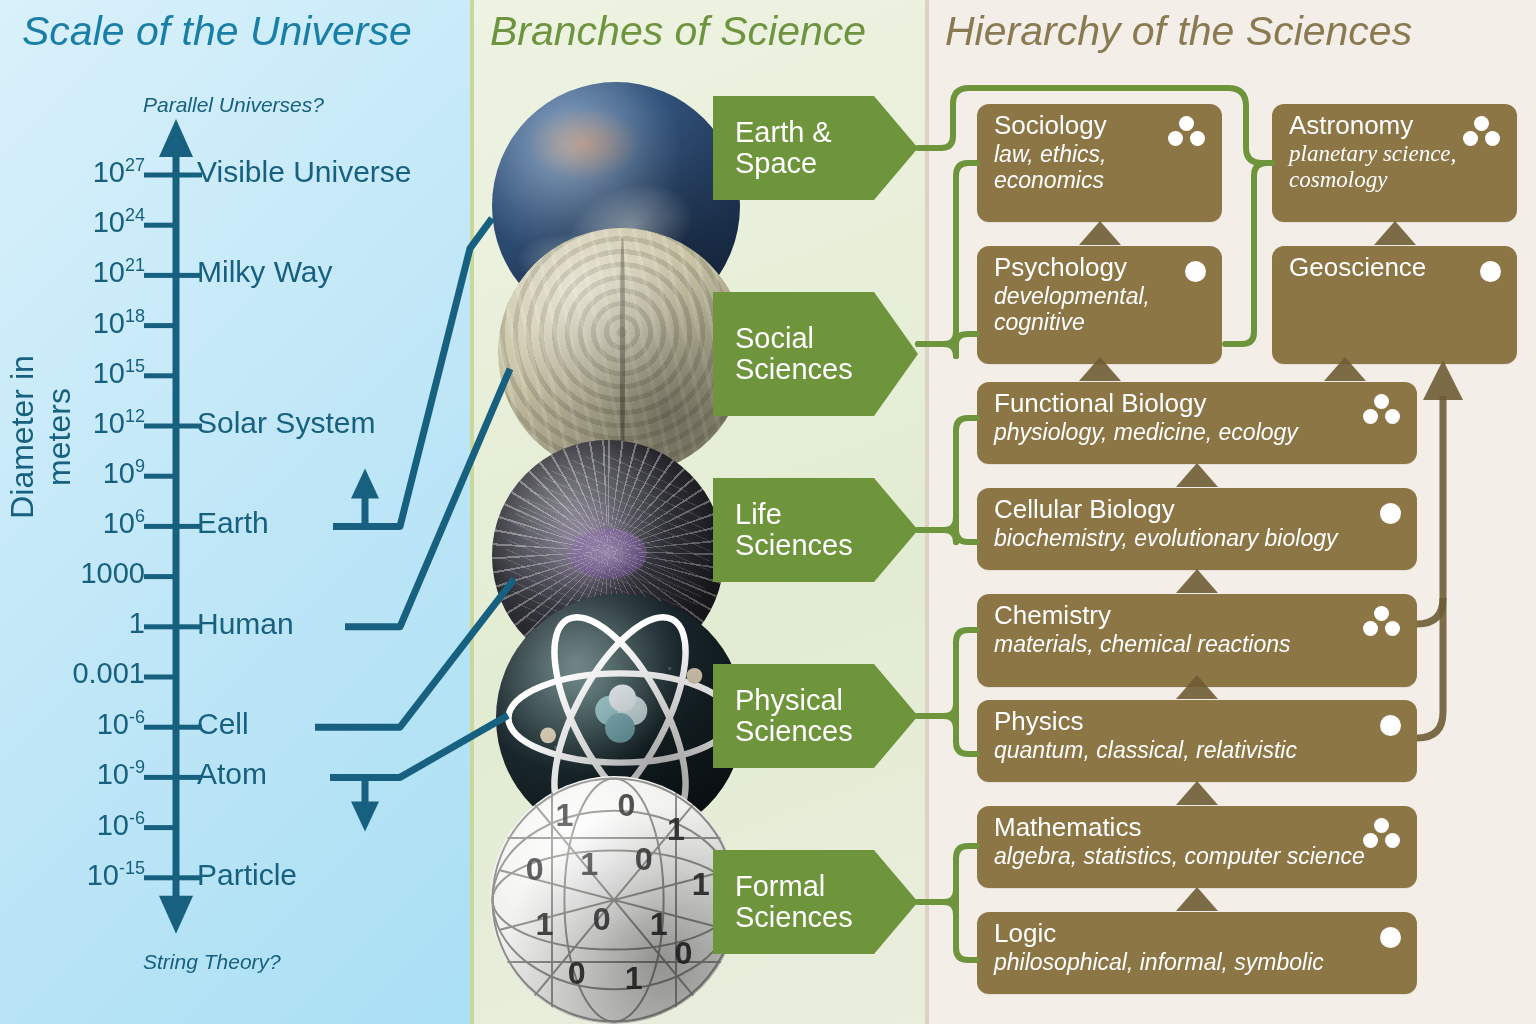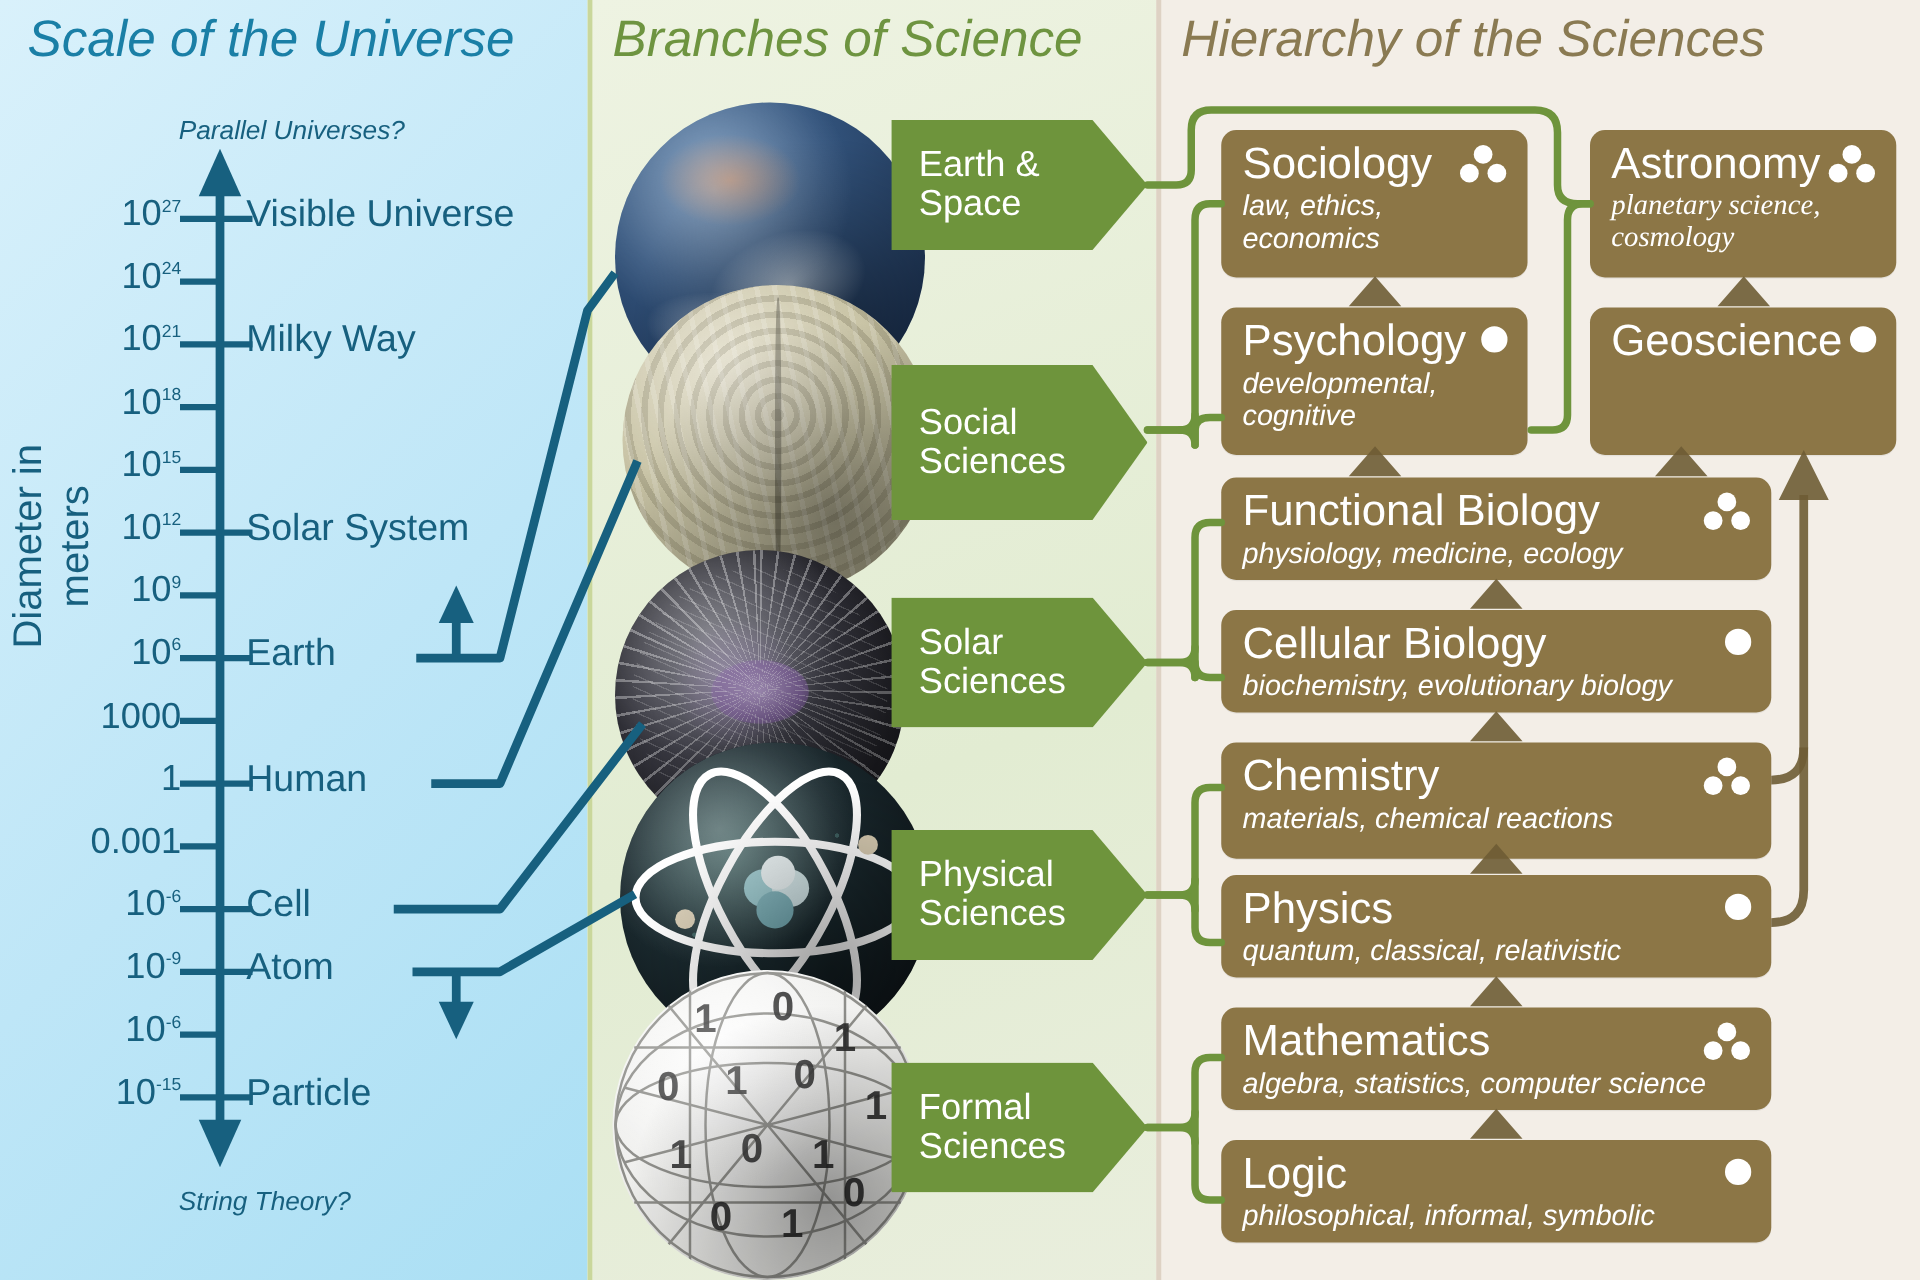--- a/index.html
+++ b/index.html
@@ -23,38 +23,38 @@
   
   #axis-caption{position:absolute;left:-74px;top:400px;width:230px;transform:rotate(-90deg);
       font-size:32px;color:#17607f;text-align:center;}
   #axis-top-note,#axis-bottom-note{position:absolute;font-style:italic;font-size:21px;color:#17607f;white-space:nowrap;}
   #axis-top-note{left:143px;top:93px;}
   #axis-bottom-note{left:143px;top:950px;}
 
   svg.overlay{position:absolute;left:0;top:0;width:1536px;height:1024px;pointer-events:none;}
 
   .tickval{position:absolute;font-size:29px;color:#17607f;text-align:right;width:120px;white-space:nowrap;}
-  .tickval sup{font-size:14px;vertical-align:super;}
+  .tickval sup{font-size:18px;vertical-align:super;}
   .ticklabel{position:absolute;left:197px;font-size:30px;color:#17607f;white-space:nowrap;}
 
   
   .sphere{position:absolute;border-radius:50%;overflow:hidden;}
   .sph-shade{position:absolute;inset:0;border-radius:50%;
       background:radial-gradient(circle at 32% 28%, rgba(255,255,255,.30), rgba(255,255,255,0) 45%),
                  radial-gradient(circle at 68% 74%, rgba(0,0,0,.38), rgba(0,0,0,0) 62%);}
 
   
   .chev{position:absolute;background:#6e943c;color:#fff;font-size:29px;line-height:1.08;
         display:flex;align-items:center;padding-left:22px;box-sizing:border-box;
         clip-path:polygon(0 0, calc(100% - 44px) 0, 100% 50%, calc(100% - 44px) 100%, 0 100%);}
 
   
   .hbox{position:absolute;background:#8c7646;border-radius:12px;color:#fff;box-sizing:border-box;
         padding:7px 16px 9px 17px;box-shadow:0 1px 0 rgba(0,0,0,.06);}
-  .hbox .hname{font-size:35px;line-height:1.12;}
+  .hbox .hname{font-size:26px;line-height:1.12;}
   .hbox .hsub{font-size:23px;font-style:italic;line-height:1.14;margin-top:1px;}
   .dots{position:absolute;right:14px;top:12px;width:40px;height:32px;}
   .dots i{position:absolute;display:block;background:#fff;border-radius:50%;}
   .dots.d1 i{width:21px;height:21px;right:2px;top:3px;}
   .dots.d3 i:nth-child(1){width:15px;height:15px;left:11px;top:0;}
   .dots.d3 i:nth-child(2){width:15px;height:15px;left:0;top:15px;}
   .dots.d3 i:nth-child(3){width:15px;height:15px;left:22px;top:15px;}
 </style>
 </head>
 <body>
@@ -186,21 +186,21 @@
   <div id="chevrons">
       <div class="chev" style="left: 713px; top: 96px; width: 205px; height: 104px;">
         <span style="white-space: pre-line;">Earth &amp;
 Space</span>
       </div>
       <div class="chev" style="left: 713px; top: 292px; width: 205px; height: 124px;">
         <span style="white-space: pre-line;">Social
 Sciences</span>
       </div>
       <div class="chev" style="left: 713px; top: 478px; width: 205px; height: 104px;">
-        <span style="white-space: pre-line;">Solar
+        <span style="white-space: pre-line;">Life
 Sciences</span>
       </div>
       <div class="chev" style="left: 713px; top: 664px; width: 205px; height: 104px;">
         <span style="white-space: pre-line;">Physical
 Sciences</span>
       </div>
       <div class="chev" style="left: 713px; top: 850px; width: 205px; height: 104px;">
         <span style="white-space: pre-line;">Formal
 Sciences</span>
       </div>

